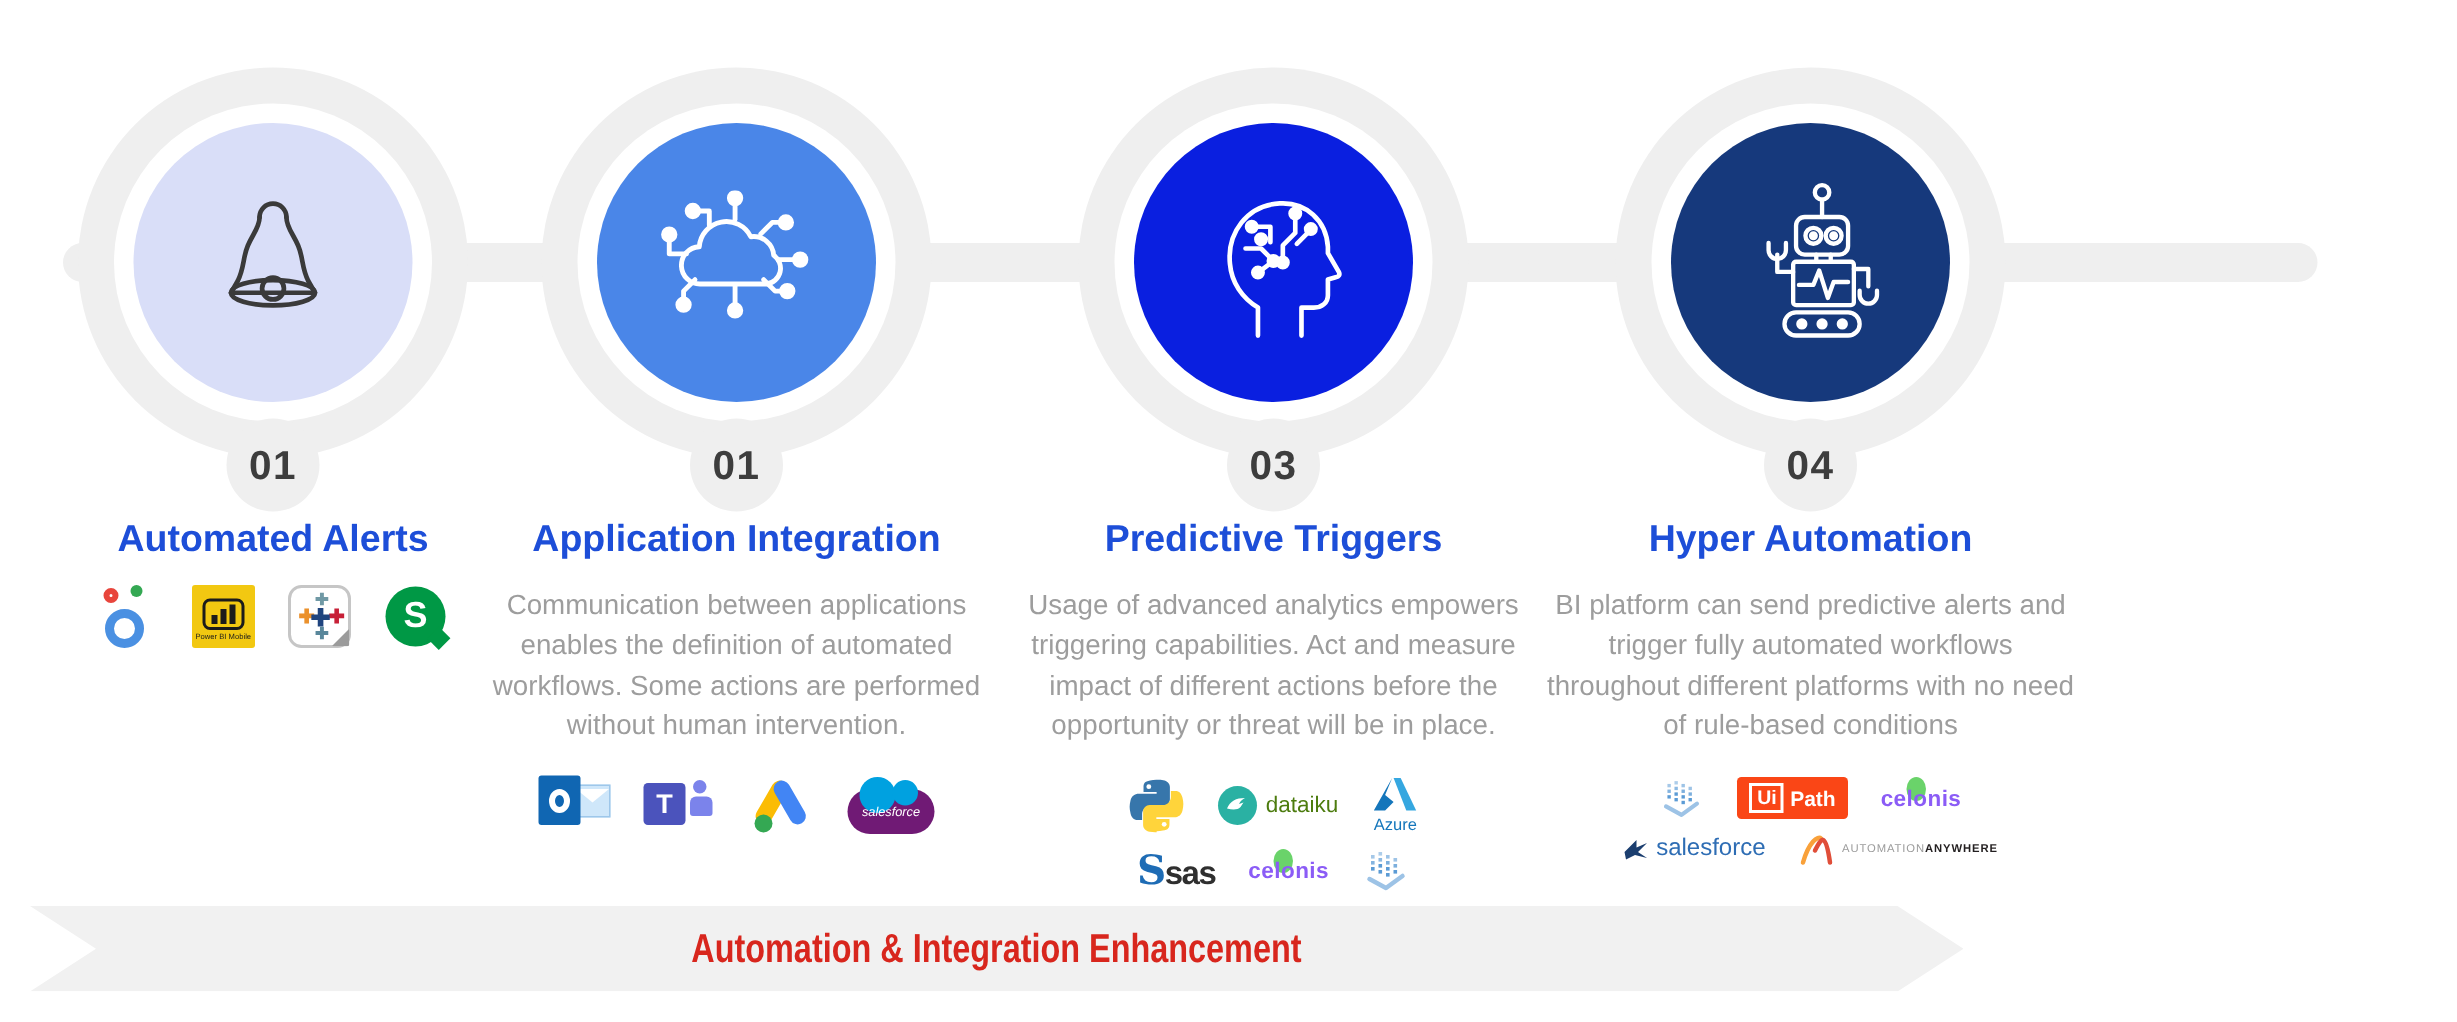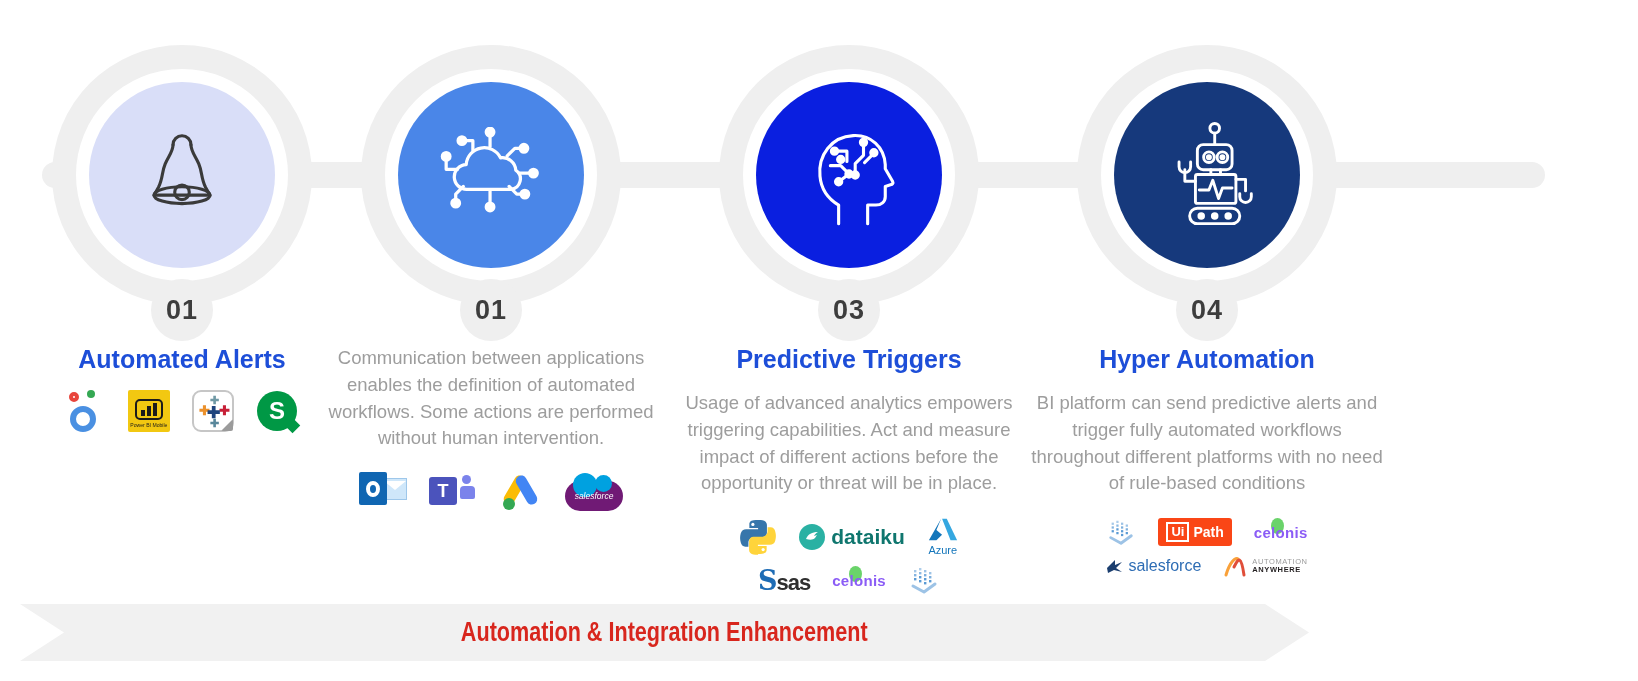--- a/index.html
+++ b/index.html
@@ -114,21 +114,21 @@
 
   
   .sf-cloud { width:58px; height:30px; background:#701a75; border-radius:15px; display:flex; align-items:center; justify-content:center; margin-top:8px; }
   .sf-cloud::before { content:""; position:absolute; width:24px; height:24px; border-radius:50%; background:#00a1e0; top:-8px; left:8px; }
   .sf-cloud::after  { content:""; position:absolute; width:17px; height:17px; border-radius:50%; background:#00a1e0; top:-6px; right:11px; }
   .sf-text { position:relative; z-index:1; color:#fff; font-size:8.5px; font-style:italic; }
 
   
   .dataiku { gap:6px; }
   .dk-circle { width:26px; height:26px; border-radius:50%; background:#2ab1a3; display:flex; align-items:center; justify-content:center; }
-  .dk-text { font-size:21px; font-weight:bold; color:#0f766e; }
+  .dk-text { font-size:15px; font-weight:normal; color:#4d7c0f; }
 
   
   .azure { flex-direction:column; gap:1px; }
   .az-text { font-size:11px; color:#1476bb; }
 
   
   .sas { align-items:baseline; }
   .sas-s { color:#1e6cb5; font-size:27px; font-weight:bold; font-family:"DejaVu Serif", serif; margin-right:-1px; }
   .sas-text { font-size:22px; font-weight:bold; color:#2f2f2f; letter-spacing:-1px; }
 
@@ -141,21 +141,21 @@
   .uipath { background:#fa4616; border-radius:3px; padding:4px 8px; color:#fff; font-weight:bold; align-items:center; }
   .ui-box { border:2px solid #fff; padding:0 3px; font-size:13px; line-height:1.25; margin-right:4px; }
   .ui-path { font-size:14px; }
 
   
   .blueprism { gap:5px; }
   .bp-text { font-size:16px; color:#2e6db4; font-weight:500; }
 
   
   .autoanywhere { gap:5px; }
-  .aa-text { display:flex; flex-direction:column; line-height:1.1; }
+  .aa-text { display:flex; flex-direction:row; line-height:1.1; }
   .aa-l1 { font-size:7.5px; color:#9b9b9b; letter-spacing:0.6px; }
   .aa-l2 { font-size:7.5px; color:#231f20; font-weight:bold; letter-spacing:0.6px; }
 </style>
 </head>
 <body>
 
 <div class="stage">
 
   <div class="track"></div>
 
@@ -231,20 +231,21 @@
                 <path d="M94 48 106 48"></path>
                   <circle cx="109.5" cy="48" r="4" fill="#fff"></circle>
                 <path d="M82 30 90 22 96 22"></path>
                   <circle cx="99.5" cy="22" r="4" fill="#fff"></circle>
               </svg>
             </div>
           </div>
         </div>
         <div class="num-bubble">01</div>
       </div>
+      <div class="title">Application Integration</div>
       <div class="desc">Communication between applications enables the definition of automated workflows. Some actions are performed without human intervention.</div>
       <div class="logos">
         <div class="logo-row">
           <div class="logo outlook">
             <i class="ol-panel"></i>
               <i class="ol-flap"></i>
             <div class="ol-main">
                 <i class="ol-o"></i>
               </div>
           </div>

